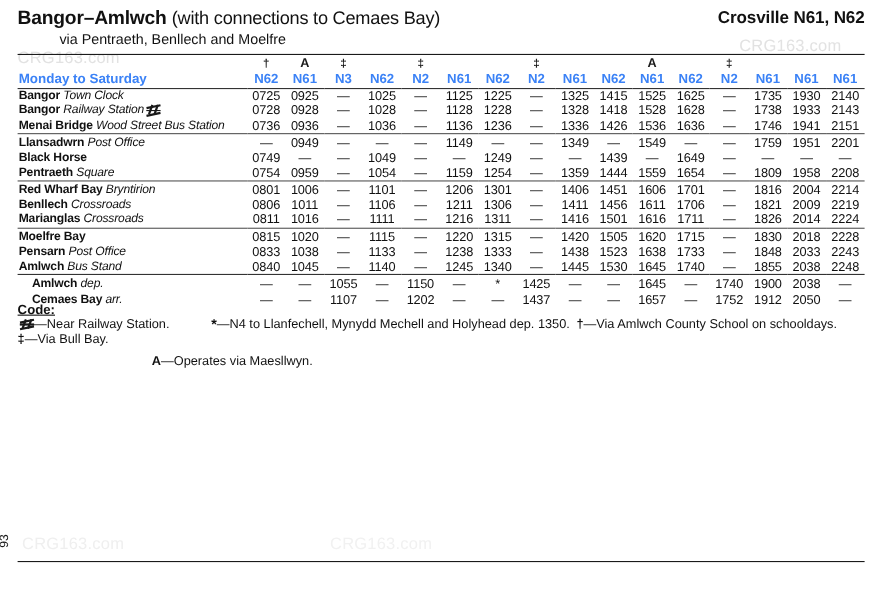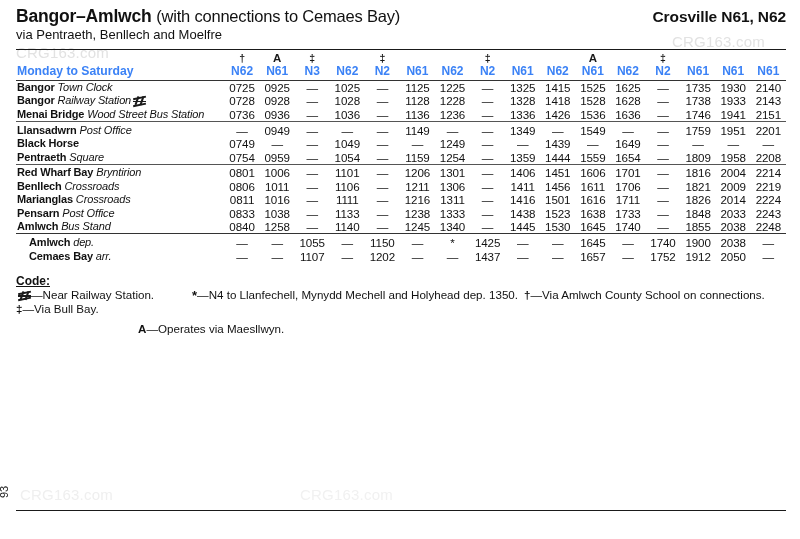--- a/index.html
+++ b/index.html
@@ -50,20 +50,21 @@
   }
   .title-main .paren {
     font-weight: normal;
     font-size: 16.5px;
   }
   .title-sub {
     font-size: 13px;
     line-height: 15px;
     margin-top: 1px;
     white-space: nowrap;
+    margin-left: 38px;
   }
   .operator {
     position: absolute;
     right: 14px; top: 8px;
     font-size: 15.5px;
     font-weight: bold;
     letter-spacing: -0.1px;
     white-space: nowrap;
   }
 
@@ -441,20 +442,39 @@
           <td class="dash">—</td>
           <td>1416</td>
           <td>1501</td>
           <td>1616</td>
           <td>1711</td>
           <td class="dash">—</td>
           <td>1826</td>
           <td>2014</td>
           <td>2224</td>
         </tr>
+        <tr class="trow grp-top">
+          <td class="stop"><span class="b">Moelfre Bay</span></td>
+          <td>0815</td>
+          <td>1020</td>
+          <td class="dash">—</td>
+          <td>1115</td>
+          <td class="dash">—</td>
+          <td>1220</td>
+          <td>1315</td>
+          <td class="dash">—</td>
+          <td>1420</td>
+          <td>1505</td>
+          <td>1620</td>
+          <td>1715</td>
+          <td class="dash">—</td>
+          <td>1830</td>
+          <td>2018</td>
+          <td>2228</td>
+        </tr>
         <tr class="trow">
           <td class="stop"><span class="b">Pensarn</span><span class="i"> Post Office</span></td>
           <td>0833</td>
           <td>1038</td>
           <td class="dash">—</td>
           <td>1133</td>
           <td class="dash">—</td>
           <td>1238</td>
           <td>1333</td>
           <td class="dash">—</td>
@@ -463,21 +483,21 @@
           <td>1638</td>
           <td>1733</td>
           <td class="dash">—</td>
           <td>1848</td>
           <td>2033</td>
           <td>2243</td>
         </tr>
         <tr class="trow">
           <td class="stop"><span class="b">Amlwch</span><span class="i"> Bus Stand</span></td>
           <td>0840</td>
-          <td>1258</td>
+          <td>1045</td>
           <td class="dash">—</td>
           <td>1140</td>
           <td class="dash">—</td>
           <td>1245</td>
           <td>1340</td>
           <td class="dash">—</td>
           <td>1445</td>
           <td>1530</td>
           <td>1645</td>
           <td>1740</td>
@@ -526,21 +546,21 @@
         </tr>
       </tbody>
   </table>
 
   <div class="code">
     <div class="code-hd">Code:</div>
 
     <div class="ln">
       <span class="seg" style="left:0px;"><span class="rail rail-sm"><i class="b1"></i><i class="b2"></i><i class="b3"></i><i class="v1"></i><i class="v2"></i></span><span>—Near Railway Station.</span></span>
       <span class="seg" style="left:176px;"><span class="sym star">*</span><span>—N4 to Llanfechell, Mynydd Mechell and Holyhead dep. 1350.</span></span>
-      <span class="seg" style="left:508px;"><span class="sym">†</span><span>—Via Amlwch County School on connections.</span></span>
+      <span class="seg" style="left:508px;"><span class="sym">†</span><span>—Via Amlwch County School on schooldays.</span></span>
     </div>
 
     <div class="ln">
       <span class="seg" style="left:0px;"><span class="sym">‡</span><span>—Via Bull Bay.</span></span>
       <span class="seg" style="left:122px;margin-top:20px;"><span class="symA">A</span><span>—Operates via Maesllwyn.</span></span>
     </div>
 
   </div>
 
   <div class="rule-bottom"></div>

